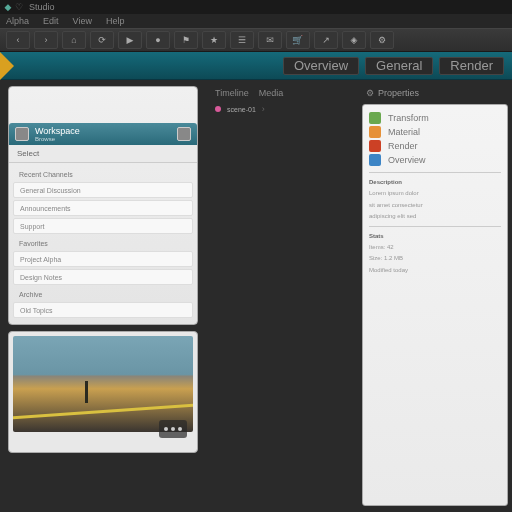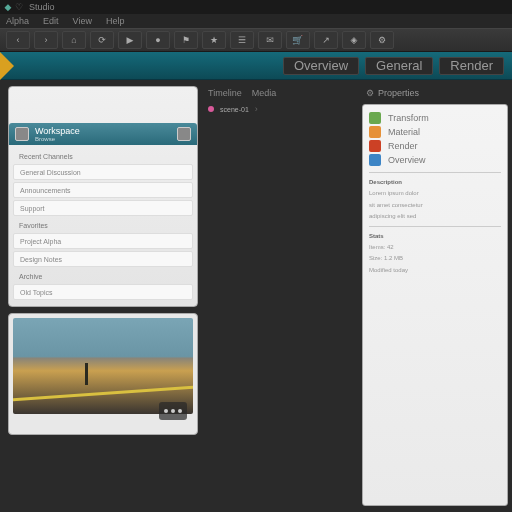--- a/index.html
+++ b/index.html
@@ -21,21 +21,21 @@
 .card-sub{padding:4px 8px;color:#666;font-size:8px;background:#eaeaea;border-bottom:1px solid #ccc;}
 .card-body{padding:4px;}
 .row-item{height:16px;background:#f8f8f8;border:1px solid #ddd;border-radius:2px;margin:2px 0;padding:0 6px;display:flex;align-items:center;color:#888;font-size:7px;}
 .section-lbl{color:#777;font-size:7px;padding:4px 6px 2px;}
 .preview-card{height:122px;background:#e8e8e8;border:1px solid #aaa;border-radius:4px;padding:4px;position:relative;}
 .preview-img{width:100%;height:96px;border-radius:2px;background:linear-gradient(to bottom,#7aa5b5 0%,#6a95a5 40%,#8a8578 42%,#c9a050 55%,#3a3530 100%);position:relative;overflow:hidden;}
 .preview-img::after{content:'';position:absolute;left:0;right:0;bottom:20%;height:3px;background:#d9c040;transform:skewY(-4deg);}
 .preview-img::before{content:'';position:absolute;left:40%;bottom:30%;width:3px;height:22px;background:#2a2a20;}
 .preview-ctrl{position:absolute;right:10px;bottom:14px;width:28px;height:18px;background:rgba(40,40,40,.7);border-radius:3px;display:flex;align-items:center;justify-content:center;gap:3px;}
 .preview-ctrl span{width:4px;height:4px;background:#ccc;border-radius:50%;}
-.center-col{flex:1;padding:6px 4px;}
+.center-col{flex:1;padding:6px 11px;}
 .center-head{display:flex;gap:10px;padding:2px 6px;color:#888;font-size:8px;}
 .tag-row{display:flex;gap:6px;padding:4px 6px;align-items:center;}
 .tag-dot{width:6px;height:6px;border-radius:50%;}
 .right-col{width:150px;padding:6px 4px 6px 0;display:flex;flex-direction:column;gap:4px;}
 .right-top{height:14px;display:flex;align-items:center;gap:4px;color:#999;font-size:8px;padding:0 4px;}
 .right-panel{flex:1;background:linear-gradient(#f4f4f4,#eaeaea);border:1px solid #aaa;border-radius:3px;padding:6px;display:flex;flex-direction:column;gap:3px;}
 .rp-item{display:flex;align-items:center;gap:7px;height:14px;color:#777;font-size:7px;}
 .rp-icon{width:12px;height:12px;border-radius:2px;}
 .rp-div{height:1px;background:#ccc;margin:2px 0;}
 .rp-text{color:#999;font-size:6px;line-height:1.4;}
@@ -86,20 +86,21 @@
   <div class="left-col">
     <div class="card" style="flex:0 0 auto">
       <div class="card-head">
         <div class="avatar"></div>
         <div>
           <div>Workspace</div>
           <div style="font-size:6px;opacity:.7">Browse</div>
         </div>
         <div class="avatar" style="margin-left:auto"></div>
       </div>
+      <div class="card-sub">Select</div>
       <div class="card-body">
         <div class="section-lbl">Recent Channels</div>
         <div class="row-item">General Discussion</div>
         <div class="row-item">Announcements</div>
         <div class="row-item">Support</div>
         <div class="section-lbl">Favorites</div>
         <div class="row-item">Project Alpha</div>
         <div class="row-item">Design Notes</div>
         <div class="section-lbl">Archive</div>
         <div class="row-item">Old Topics</div>

